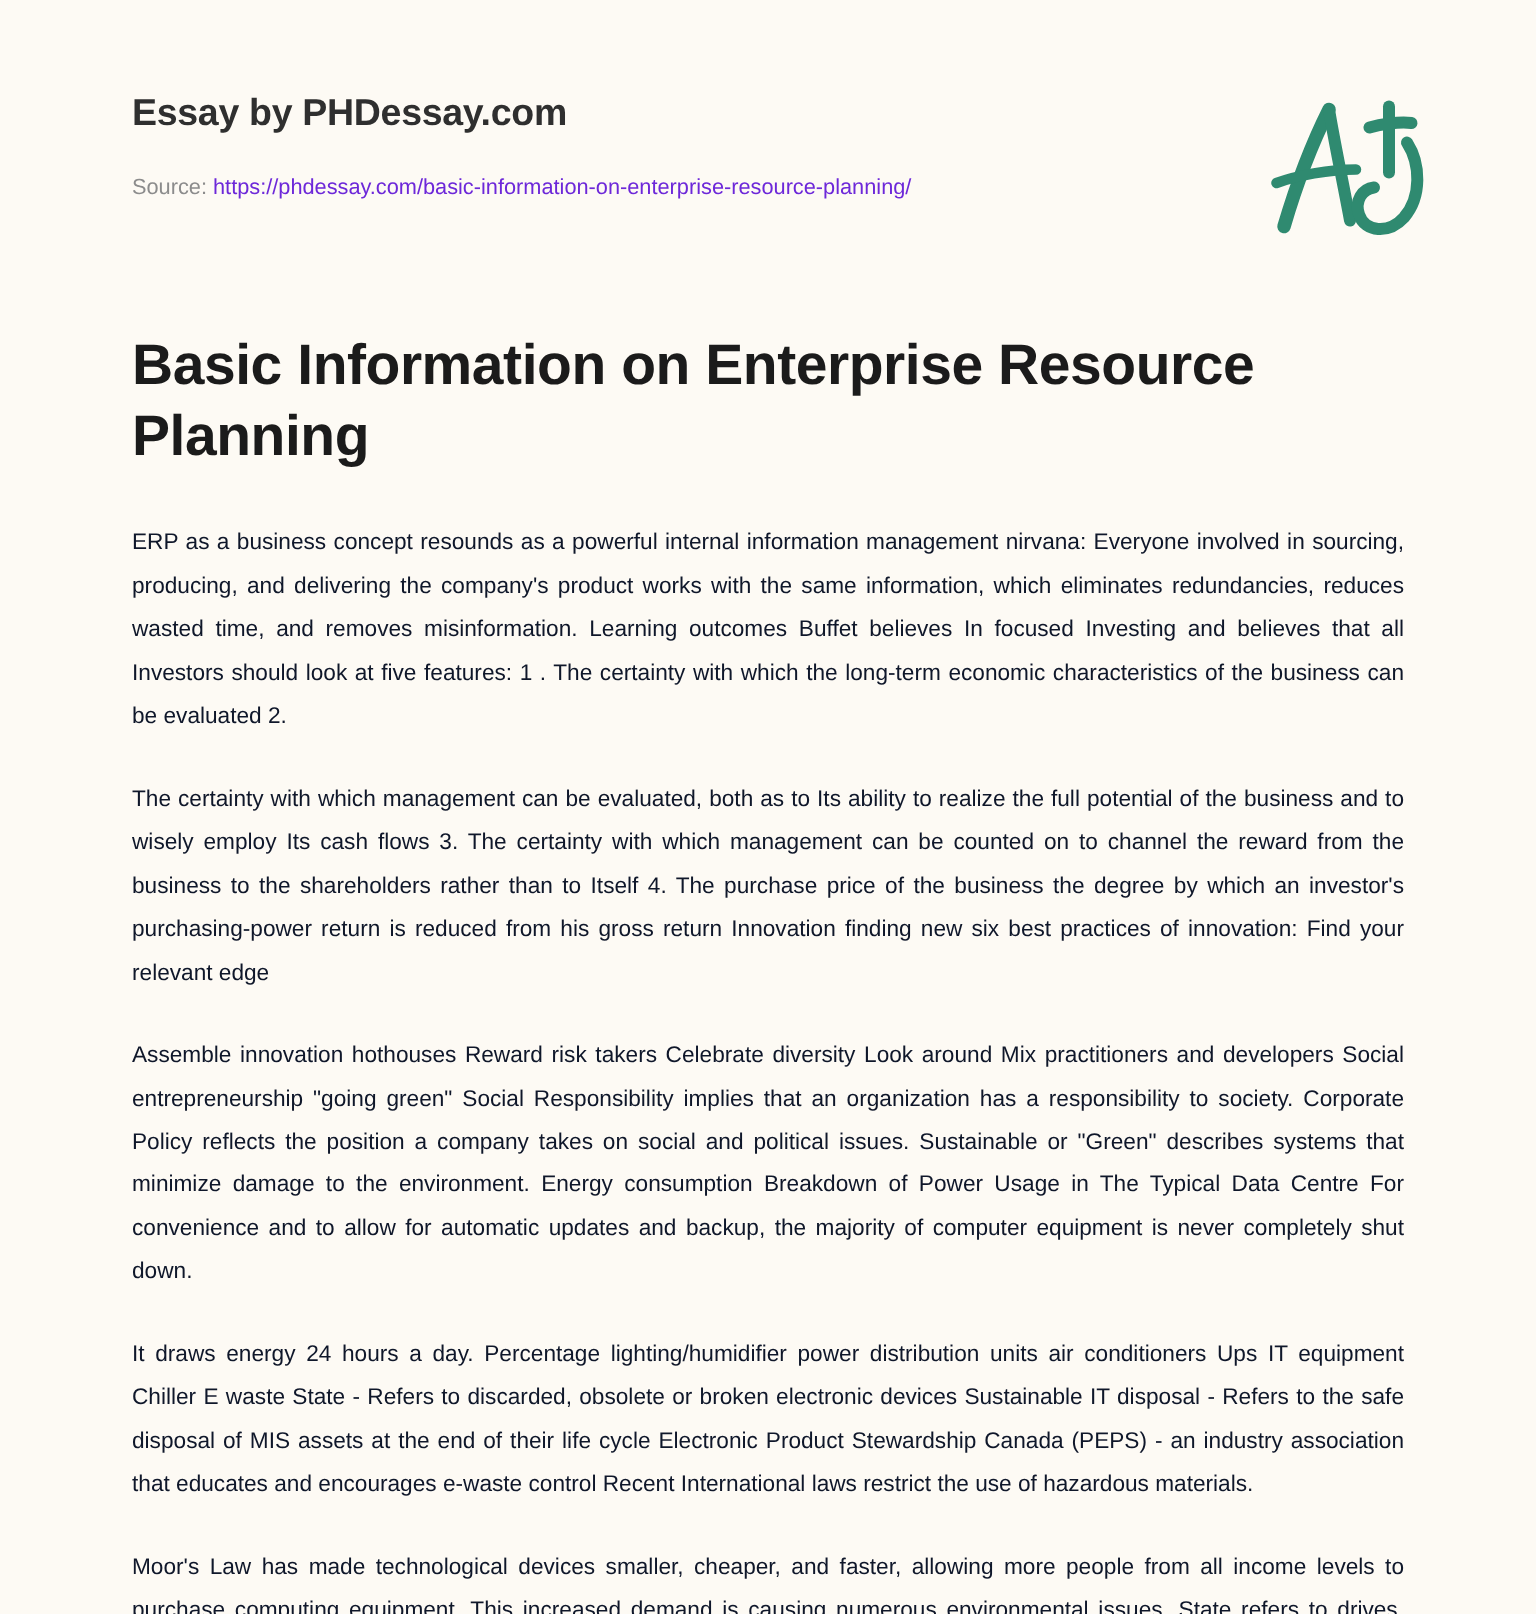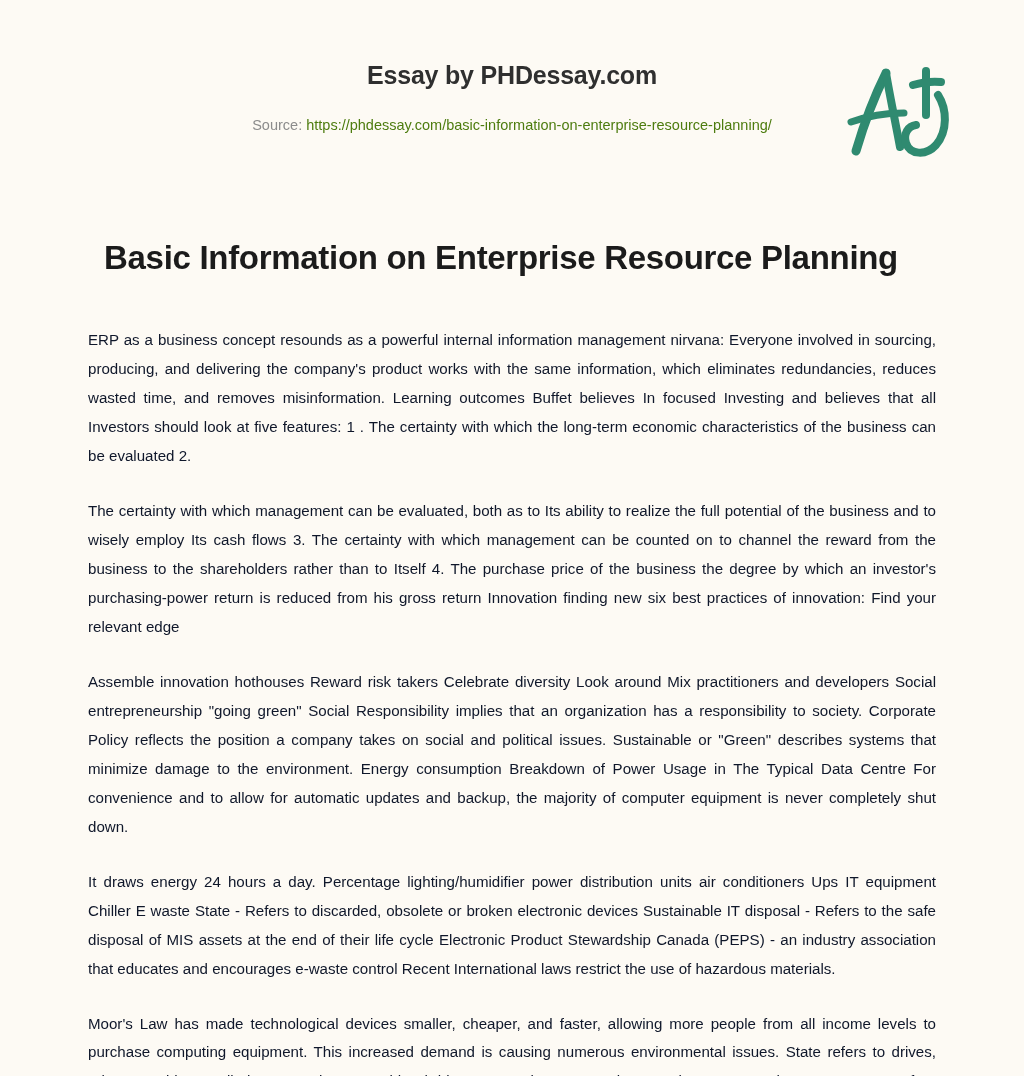--- a/index.html
+++ b/index.html
@@ -20,60 +20,59 @@
     box-sizing: border-box;
     padding: 0;
     background: #fdfaf4;
     overflow: hidden;
   }
 
   
   .header {
     position: relative;
     padding: 62px 88px 0 88px;
-    text-align: center;
   }
   .brand-line {
     font-size: 25px;
     font-weight: bold;
     color: #2f2f2f;
     letter-spacing: -0.2px;
     line-height: 1.1;
     margin: 0;
   }
   .source-line {
     margin-top: 27px;
     font-size: 14.5px;
     line-height: 1.2;
     color: #8c8c8c;
     white-space: nowrap;
   }
   .source-label {
     color: #8c8c8c;
   }
   .source-url {
-    color: #4d7c0f;
+    color: #6d28d9;
     text-decoration: none;
   }
 
   
   .logo {
     position: absolute;
     top: 55px;
     right: 60px;
     width: 130px;
     height: 115px;
   }
   .logo svg { display: block; }
 
   
   .title {
-    margin: 16px;
+    margin: 0;
     padding: 87px 88px 0 88px;
-    font-size: 33px;
+    font-size: 38px;
     font-weight: bold;
     color: #1b1b1b;
     letter-spacing: -0.3px;
     line-height: 1.25;
   }
 
   
   .article {
     padding: 0 88px 40px 88px;
   }

